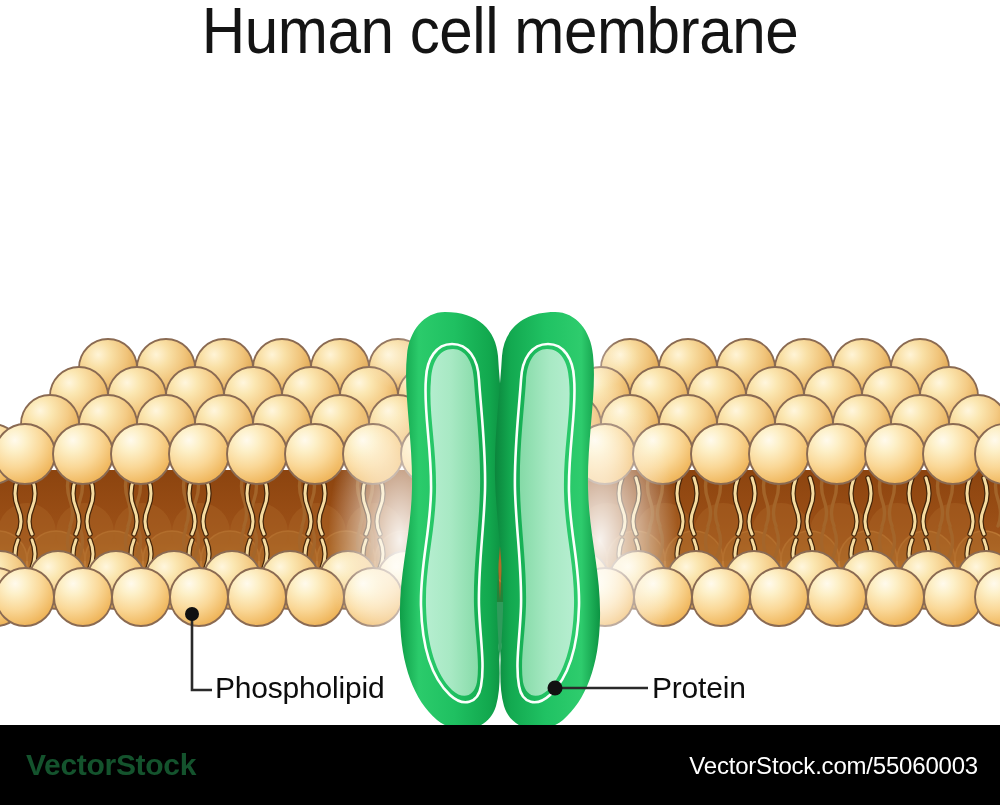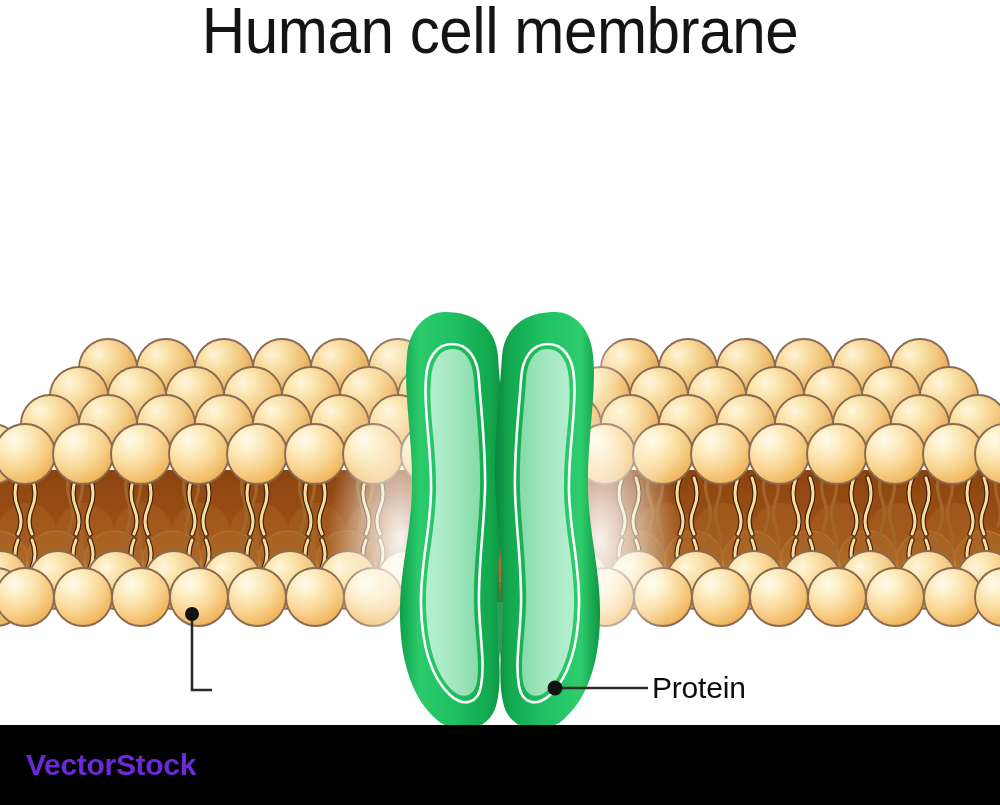--- a/index.html
+++ b/index.html
@@ -64,21 +64,21 @@
     height: 80px;
     background: #000000;
   }
   #footer-brand {
     position: absolute;
     left: 26px;
     top: 748px;
     font-family: "Liberation Sans", sans-serif;
     font-size: 30px;
     font-weight: 700;
-    color: #6d28d9;
+    color: #14532d;
     letter-spacing: -0.3px;
     white-space: nowrap;
   }
   #footer-url {
     position: absolute;
     right: 22px;
     top: 752px;
     font-family: "Liberation Sans", sans-serif;
     font-size: 24px;
     font-weight: 400;
@@ -644,19 +644,21 @@
       <g>
         <path d="M192,614 V690 H212" fill="none" stroke="#2a2a2a" stroke-width="2.6"></path>
         <circle cx="192" cy="614" r="7" fill="#111111"></circle>
         <path d="M555,688 H648" fill="none" stroke="#2a2a2a" stroke-width="2.6"></path>
         <circle cx="555" cy="688" r="7.5" fill="#111111"></circle>
       </g>
 
     </g>
   </svg>
 
+  <div class="label-text" id="label-phospholipid">Phospholipid</div>
 
   <div class="label-text" id="label-protein">Protein</div>
 
   <div id="footer"></div>
   <div id="footer-brand">VectorStock</div>
+  <div id="footer-url">VectorStock.com/55060003</div>
 
 </div>
 
 </body></html>

